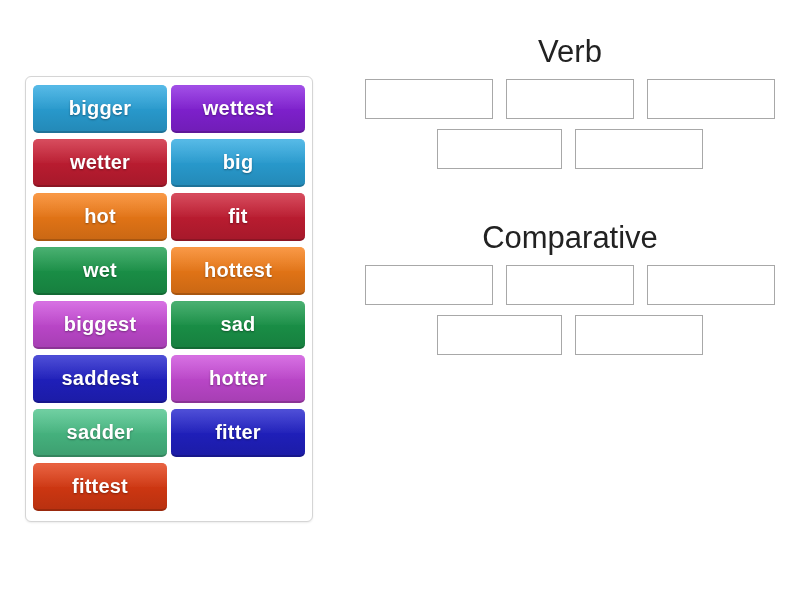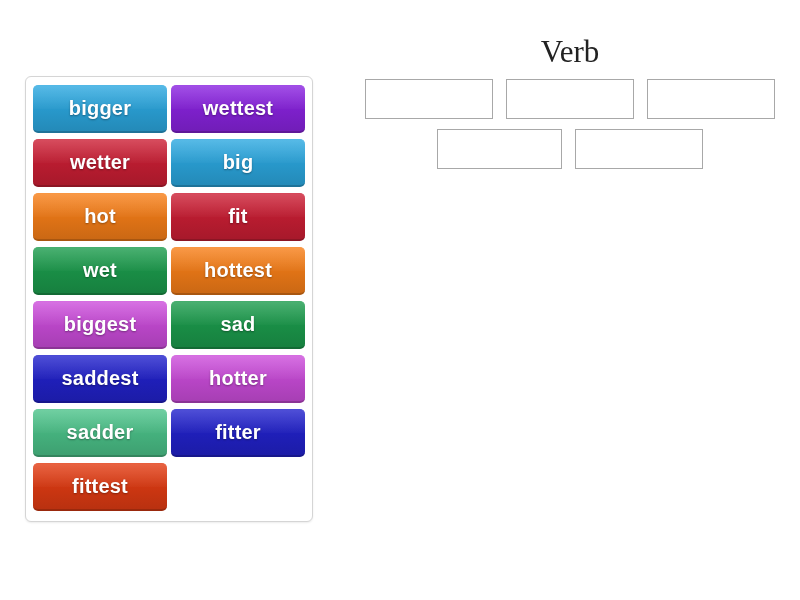--- a/index.html
+++ b/index.html
@@ -84,21 +84,21 @@
     width: 460px;
   }
   .cat-title {
     text-align: center;
     font-size: 31px;
     font-weight: normal;
     color: #222222;
     line-height: 1;
     margin: 0;
     padding: 0;
-    font-family: Liberation Serif, serif;
+    font-family: Liberation Sans, sans-serif;
   }
   .slot-row {
     display: flex;
     justify-content: center;
     gap: 13px;
     margin-top: 12px;
   }
   .slot {
     height: 40px;
     background: #ffffff;
@@ -186,15 +186,27 @@
       <div class="slot w1"></div>
       <div class="slot w2"></div>
       <div class="slot w3"></div>
     </div>
     <div class="slot-row row-two">
       <div class="slot r2a"></div>
       <div class="slot r2b"></div>
     </div>
   </div>
 
+  <div class="category" style="top: 222px;">
+    <div class="cat-title">Comparative</div>
+    <div class="slot-row">
+      <div class="slot w1"></div>
+      <div class="slot w2"></div>
+      <div class="slot w3"></div>
+    </div>
+    <div class="slot-row row-two">
+      <div class="slot r2a"></div>
+      <div class="slot r2b"></div>
+    </div>
+  </div>
 
 
 </div>
 
 </body></html>

